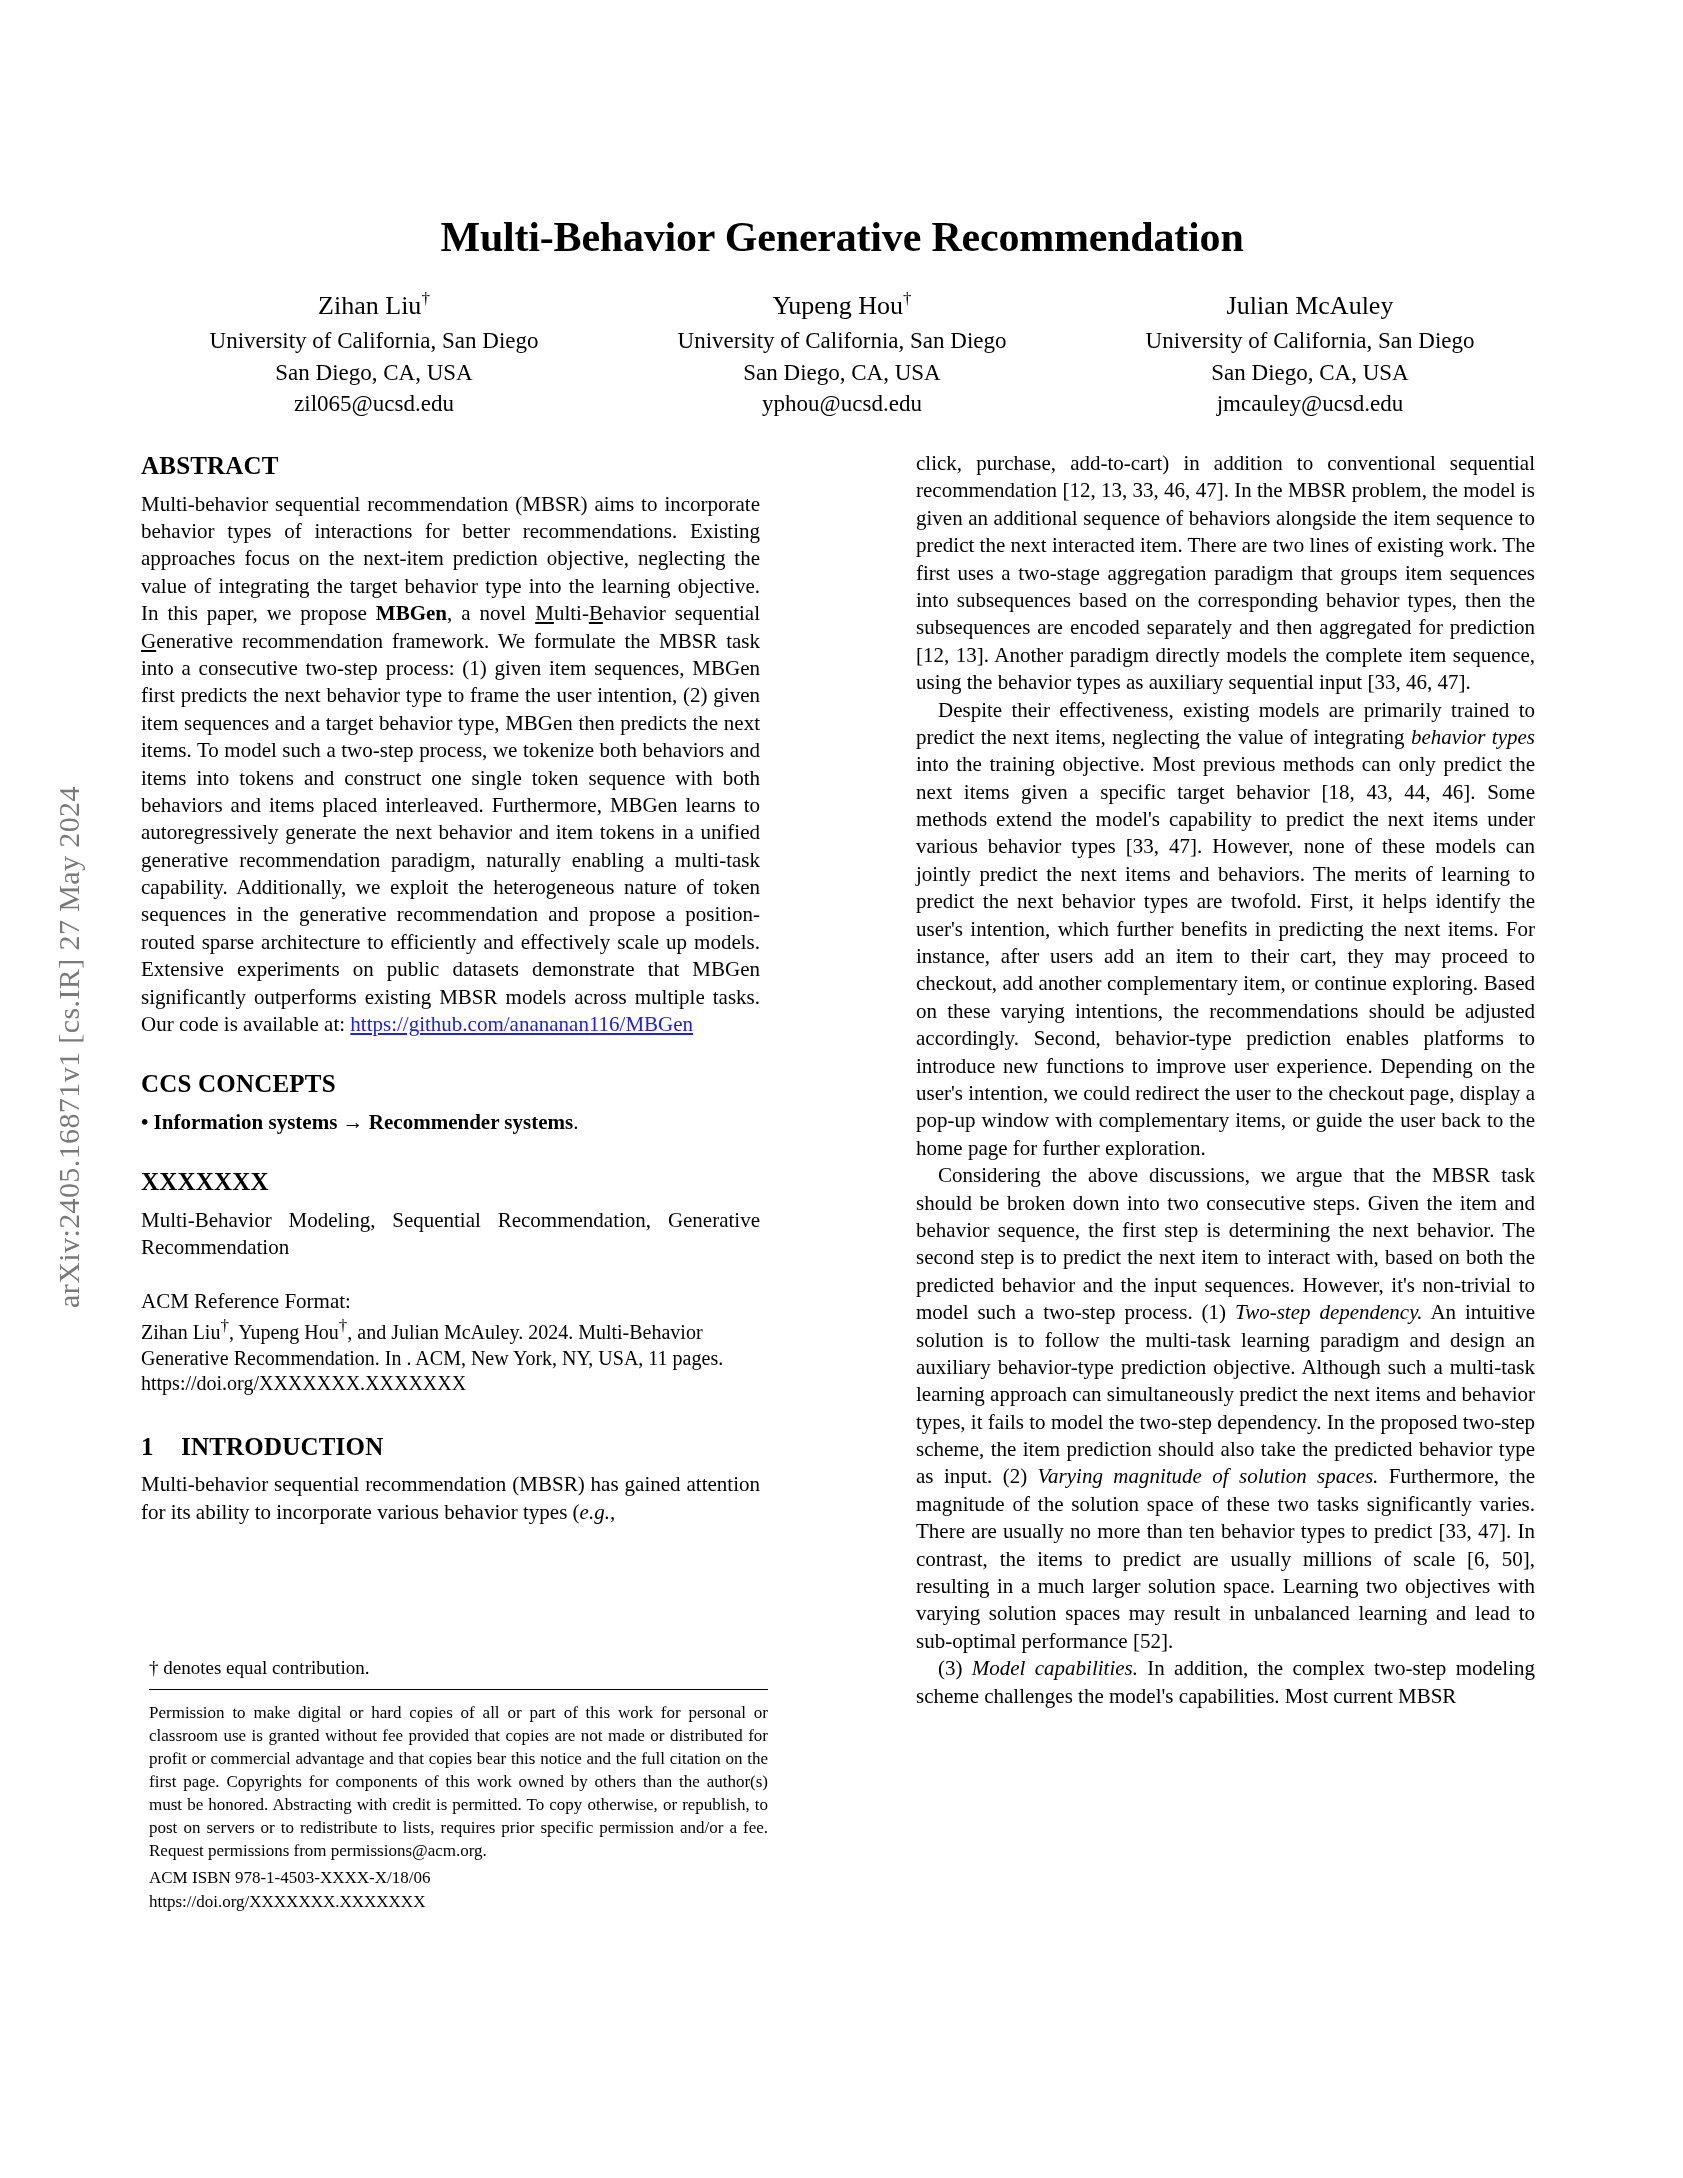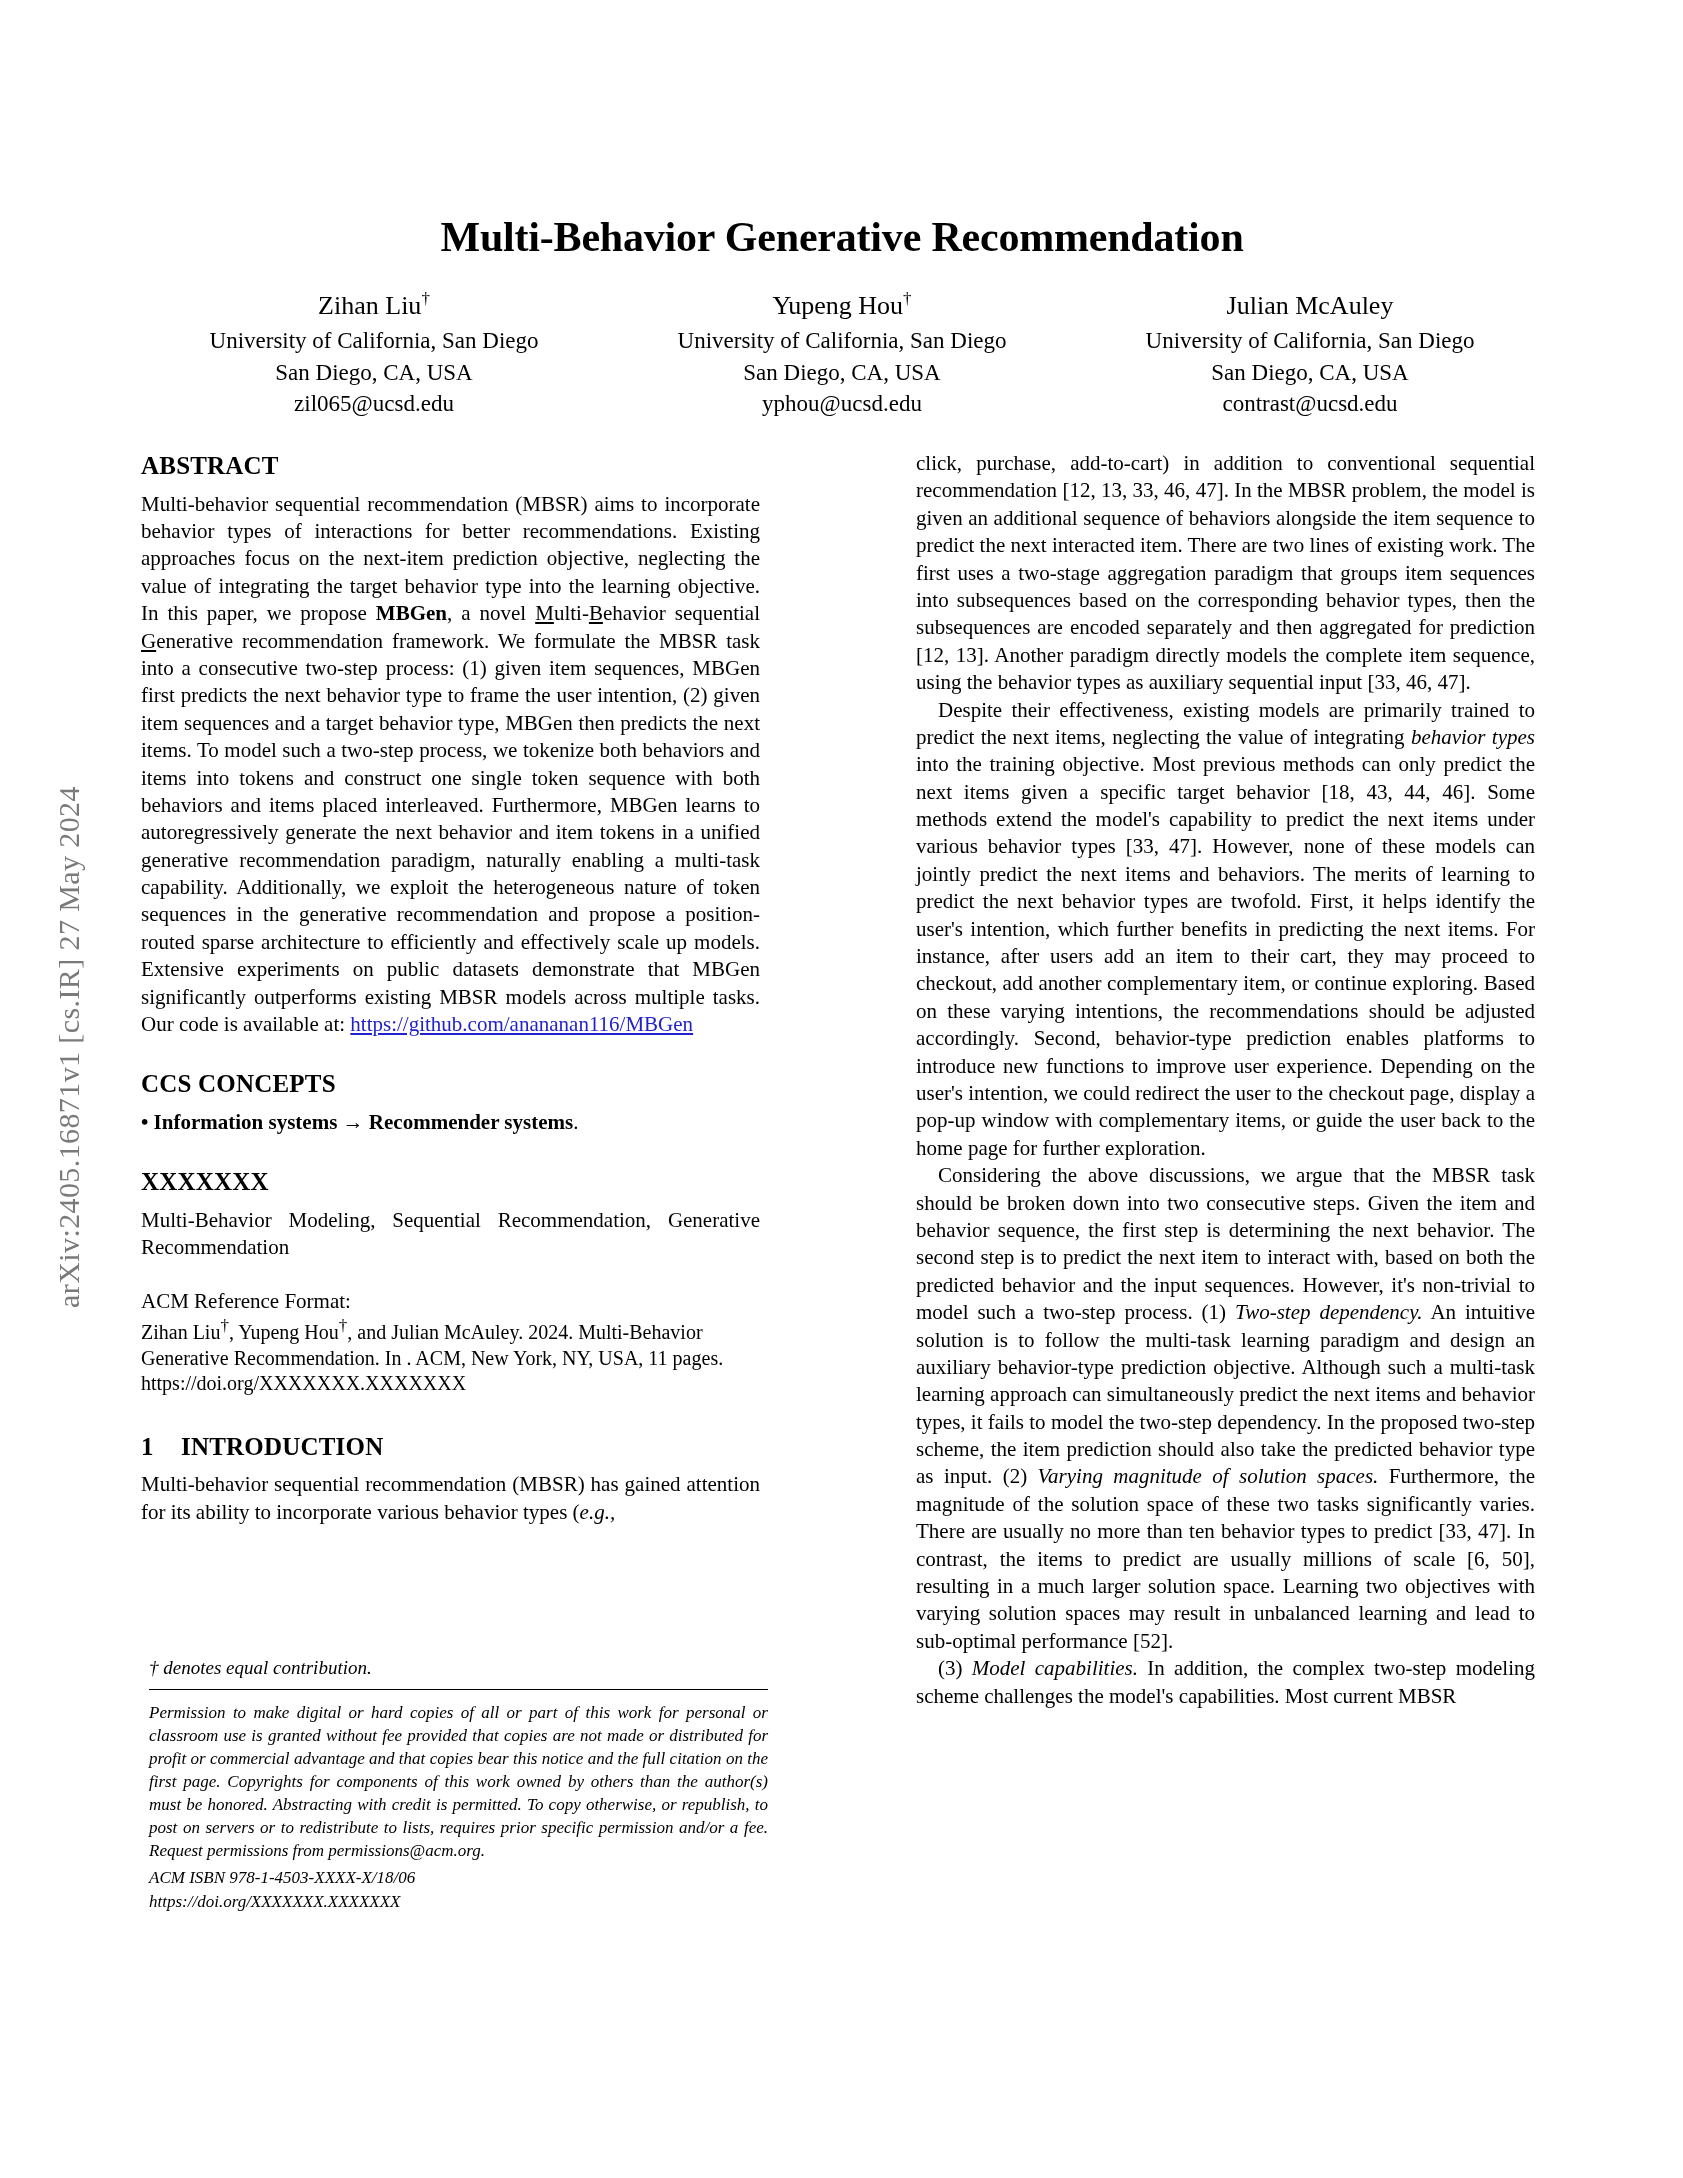--- a/index.html
+++ b/index.html
@@ -110,21 +110,20 @@
   u { text-decoration: underline; text-underline-offset: 2px; }
   i, em { font-style: italic; }
   b, strong { font-weight: bold; }
 
   
   .footnote-area {
     position: absolute;
     left: 149px;
     top: 1655px;
     width: 619px;
-    font-style: italic;
   }
   .rule {
     width: 297px;
     height: 1px;
     background: #000;
     margin: 9px 0 11px 0;
   }
   .rule.full { width: 619px; }
   .fn-text {
     font-size: 19px;
@@ -157,21 +156,21 @@
     <div class="author-col">
       <div class="author-name"><span>Yupeng Hou</span><span class="dag">†</span></div>
       <div>University of California, San Diego</div>
       <div>San Diego, CA, USA</div>
       <div>yphou@ucsd.edu</div>
     </div>
     <div class="author-col">
       <div class="author-name"><span>Julian McAuley</span><span class="dag"></span></div>
       <div>University of California, San Diego</div>
       <div>San Diego, CA, USA</div>
-      <div>contrast@ucsd.edu</div>
+      <div>jmcauley@ucsd.edu</div>
     </div>
   </div>
 
   <div class="col col-left">
 
     <h2 class="sec">ABSTRACT</h2>
 
     <p class="body"><span>Multi-behavior sequential recommendation (MBSR) aims to incorporate behavior types of interactions for better recommendations. Existing approaches focus on the next-item prediction objective, neglecting the value of integrating the target behavior type into the learning objective. In this paper, we propose </span><b>MBGen</b><span>, a novel </span><u>M</u><span>ulti-</span><u>B</u><span>ehavior sequential </span><u>G</u><span>enerative recommendation framework. We formulate the MBSR task into a consecutive two-step process: (1) given item sequences, MBGen first predicts the next behavior type to frame the user intention, (2) given item sequences and a target behavior type, MBGen then predicts the next items. To model such a two-step process, we tokenize both behaviors and items into tokens and construct one single token sequence with both behaviors and items placed interleaved. Furthermore, MBGen learns to autoregressively generate the next behavior and item tokens in a unified generative recommendation paradigm, naturally enabling a multi-task capability. Additionally, we exploit the heterogeneous nature of token sequences in the generative recommendation and propose a position-routed sparse architecture to efficiently and effectively scale up models. Extensive experiments on public datasets demonstrate that MBGen significantly outperforms existing MBSR models across multiple tasks. Our code is available at: </span><a class="link" href="#">https://github.com/anananan116/MBGen</a></p>
 
     <h2 class="sec spaced">CCS CONCEPTS</h2>

